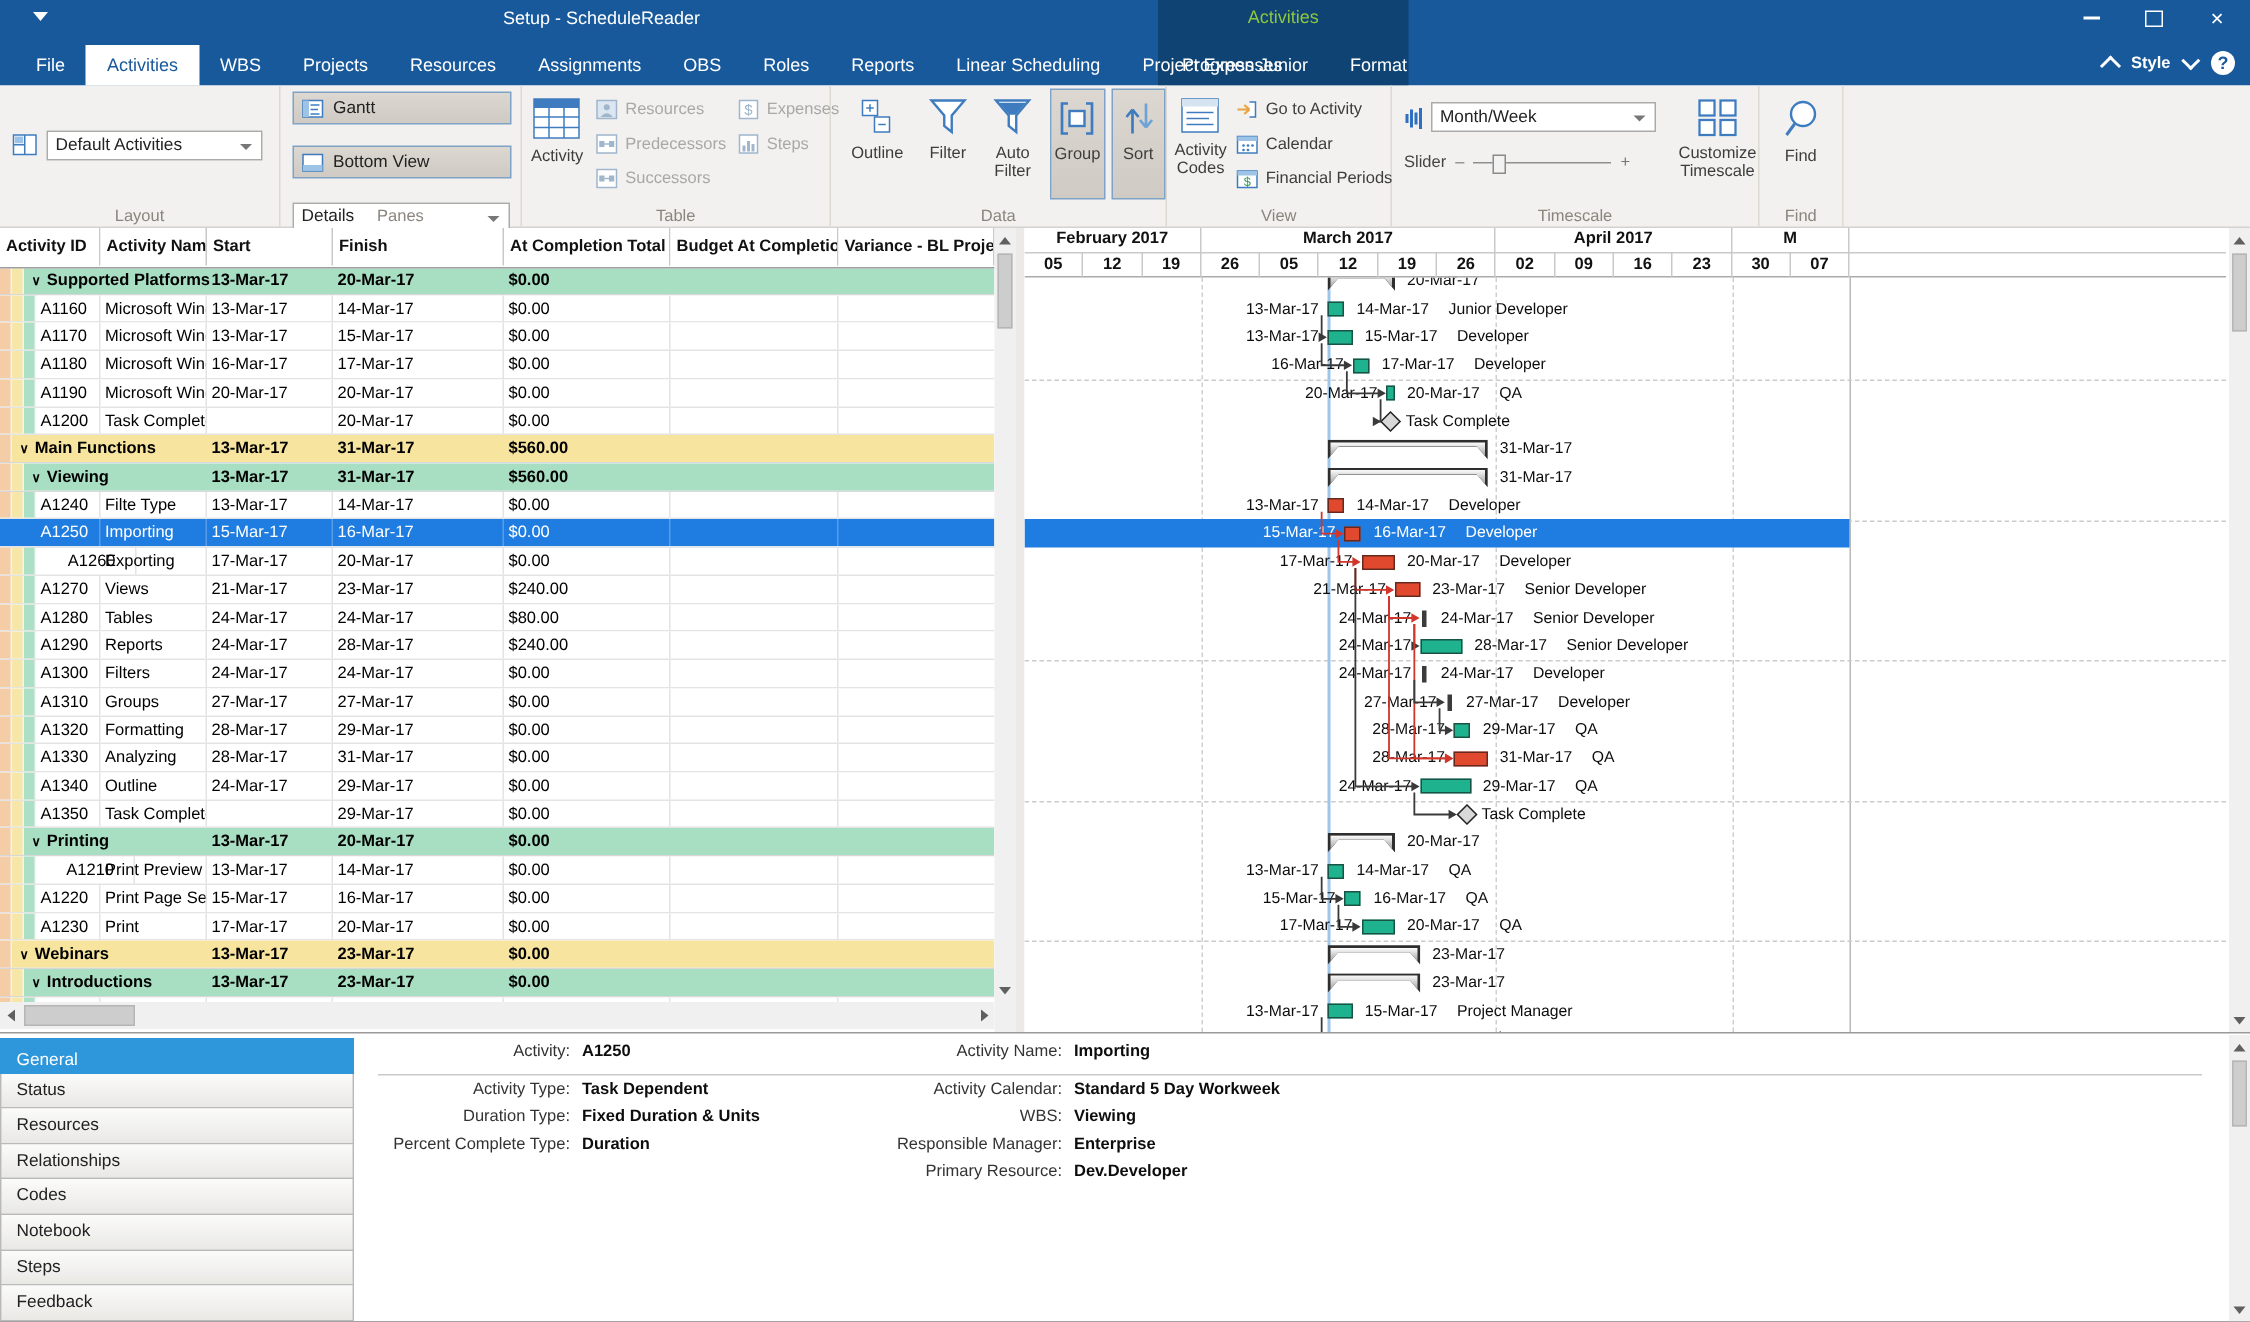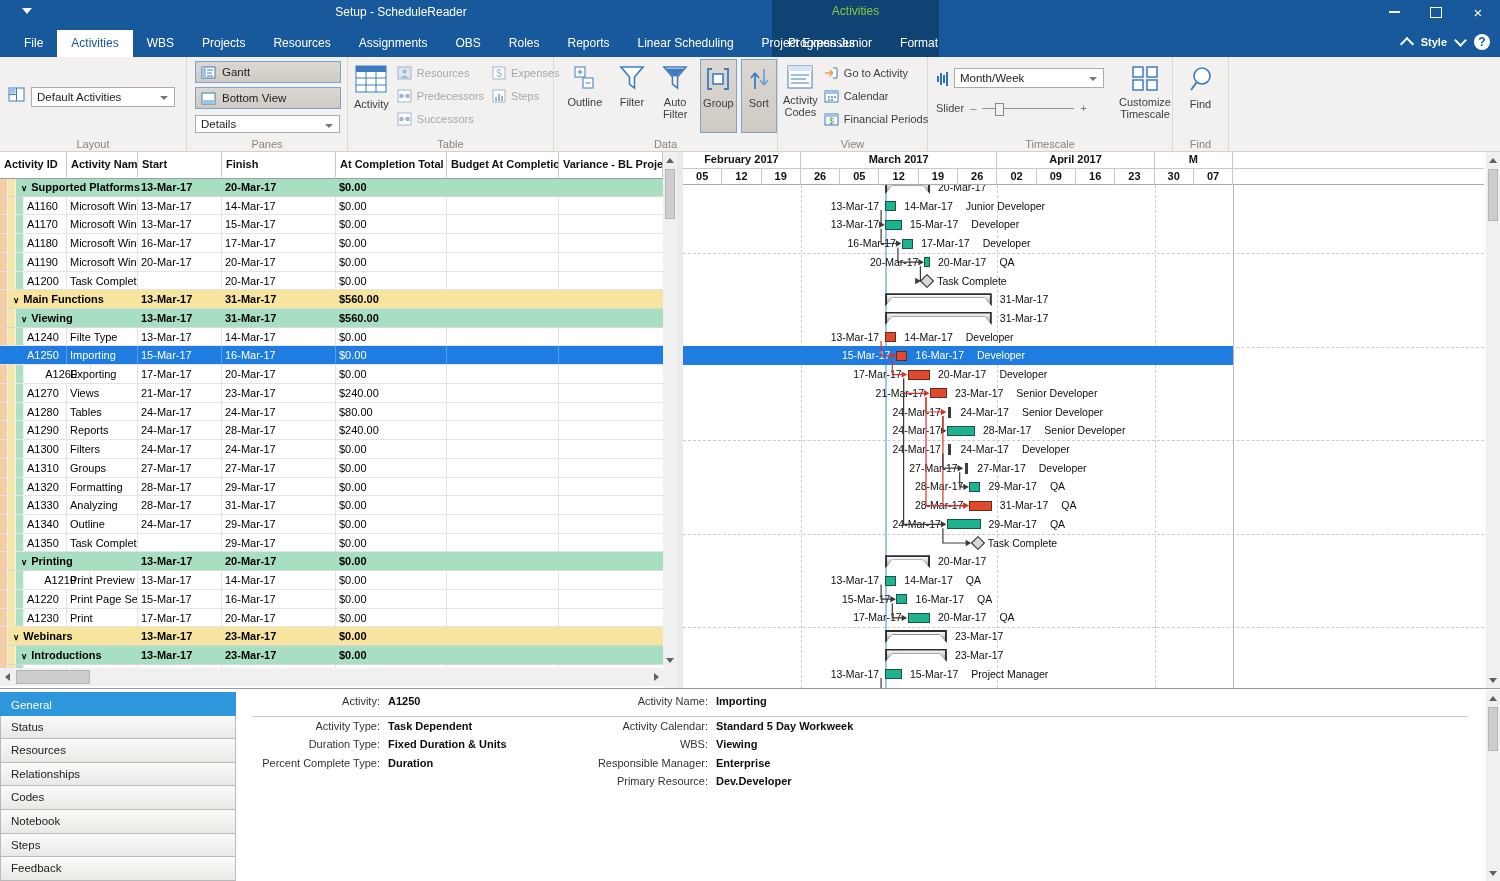--- a/index.html
+++ b/index.html
@@ -101,21 +101,21 @@
   .gdia{position:absolute;width:10px;height:10px;background:#D8D8D8;border:1.5px solid #222;transform:rotate(45deg);box-sizing:border-box;z-index:4;}
   .glb{position:absolute;font-size:10.5px;color:#0d0d0d;white-space:nowrap;z-index:5;}
   .glb.w{color:#fff;}
   .glb .res{margin-left:13px;}
   #glinks{position:absolute;left:0;top:26px;z-index:4;}
   
   #details{position:absolute;left:0;top:688px;width:1500px;height:193px;background:#fff;border-top:1px solid #9A9A9A;box-sizing:border-box;}
   #dtabs{position:absolute;left:0;top:3px;width:236px;}
   .dtab{height:23.6px;line-height:23.6px;padding-left:10px;font-size:11.5px;color:#222;
         background:linear-gradient(#FBFBFA,#E9E8E5);border:1px solid #B9B9B9;border-top:none;box-sizing:border-box;}
-  .dtab:first-child{border-top:2px solid #000000;}
+  .dtab:first-child{border-top:4px solid #000000;}
   .dtab.active{background:#2E96DB;color:#fff;border-color:#2E96DB;}
   #dcontent{position:absolute;left:236px;top:0;width:1248px;height:193px;}
   .dlabel{position:absolute;font-size:11px;color:#333;text-align:right;white-space:nowrap;}
   .dvalue{position:absolute;font-size:11px;font-weight:bold;color:#0d0d0d;white-space:nowrap;}
   #dsep{position:absolute;left:16px;right:16px;top:27px;border-top:1px solid #C9C9C9;}
   svg{display:block;}
 </style>
 </head>
 <body>
 
@@ -159,39 +159,39 @@
       <span class="chevup"></span>
       <span id="stylelbl">Style</span>
       <span class="chevdn"></span>
       <span id="helpbtn">?</span>
     </div>
   </div>
 
   <div id="ribbon">
 
     <div class="rg" style="width:187px">
-      <div style="display:flex;gap:5px;margin:30px 0 0 8px">
+      <div style="display:flex;align-items:center;gap:5px;margin:30px 0 0 8px">
         <span>
           <svg width="18" height="16">
               <rect x="1" y="1" width="15" height="13" fill="#fff" stroke="#3E7CBF"></rect>
               <line x1="8.5" y1="1" x2="8.5" y2="14" stroke="#3E7CBF"></line>
               <line x1="1" y1="7.5" x2="8.5" y2="7.5" stroke="#3E7CBF"></line>
               <rect x="2" y="2" width="5.5" height="4.5" fill="#9DC3E6"></rect>
             </svg>
         </span>
         <div class="combo" style="width:144px">
           <span>Default Activities</span>
             <b class="caret"></b>
         </div>
       </div>
       <div class="rg-label">Layout</div>
     </div>
 
     <div class="rg" style="width:161px">
-      <div class="col" style="gap:4px;margin:4px 6px 0 8px">
+      <div class="col" style="gap:14px;margin:4px 6px 0 8px">
         <div class="toggle">
           <span>
               <svg width="15" height="13">
                 <rect x="1" y="1" width="13" height="11" fill="#fff" stroke="#3E7CBF"></rect>
                 <rect x="1" y="1" width="4" height="11" fill="#9DC3E6"></rect>
                 <line x1="6" y1="4" x2="12" y2="4" stroke="#3E7CBF"></line>
                 <line x1="6" y1="7" x2="11" y2="7" stroke="#3E7CBF"></line>
                 <line x1="6" y1="10" x2="12" y2="10" stroke="#3E7CBF"></line>
               </svg>
             </span>

